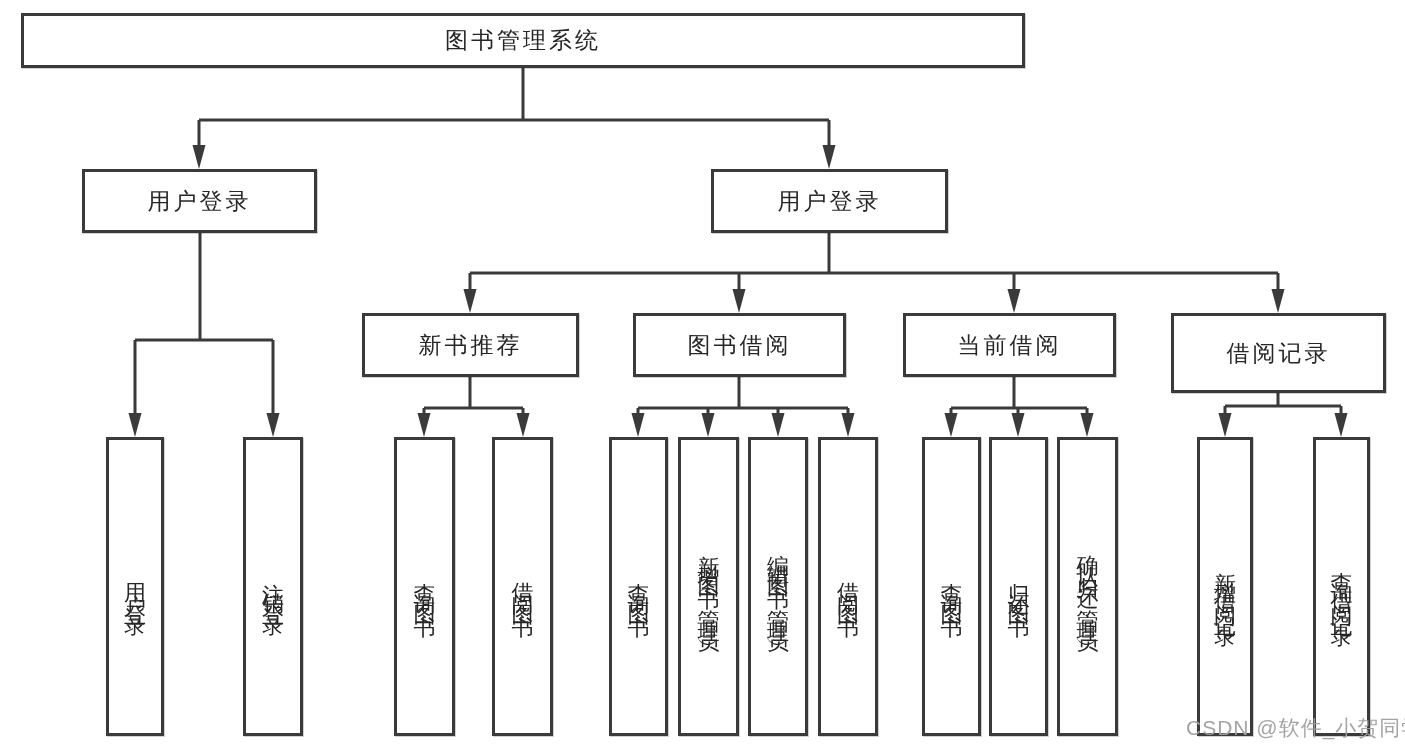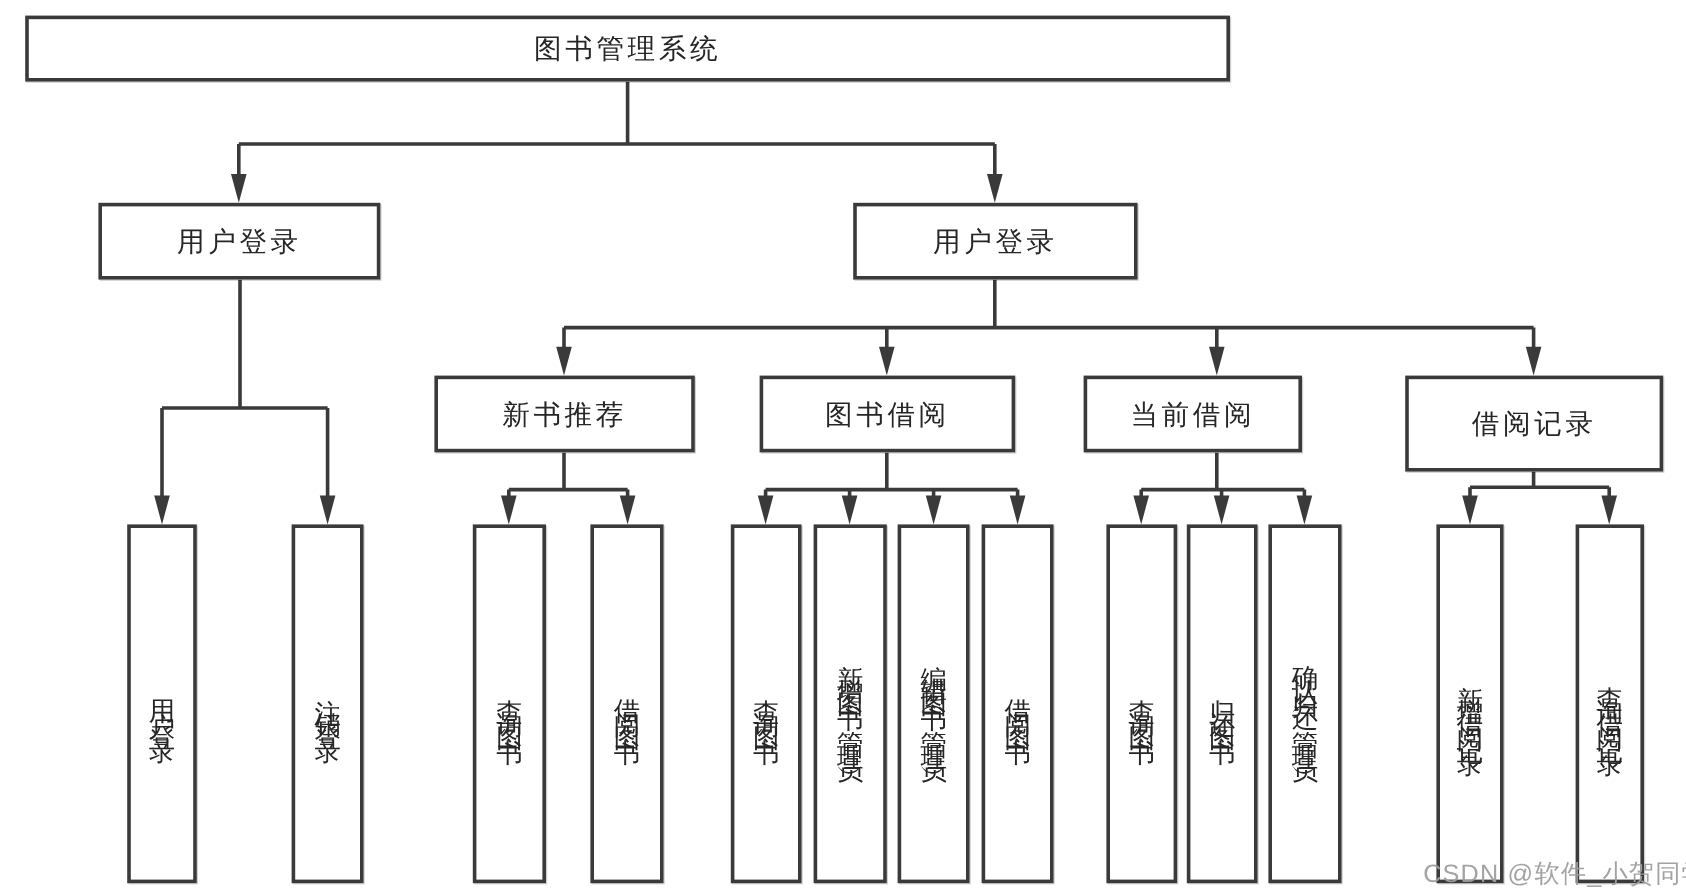--- a/index.html
+++ b/index.html
@@ -102,21 +102,21 @@
   <div class="node" style="left:711px;top:169px;width:237px;height:64px;">
     <span>用户登录</span>
   </div>
 
   <div class="node" style="left:633px;top:313px;width:213px;height:64px;">
     <span>图书借阅</span>
   </div>
   <div class="node" style="left:362px;top:313px;width:217px;height:64px;">
     <span>新书推荐</span>
   </div>
-  <div class="node" style="left:903px;top:313px;width:182px;height:64px;">
+  <div class="node" style="left:903px;top:313px;width:213px;height:64px;">
     <span>当前借阅</span>
   </div>
   <div class="node" style="left:1171px;top:313px;width:215px;height:80px;">
     <span>借阅记录</span>
   </div>
 
   <div class="node leaf" style="left:106px;top:437px;width:58px;height:299px;">
     <span>用户登录</span>
   </div>
   <div class="node leaf" style="left:243px;top:437px;width:60px;height:299px;">

